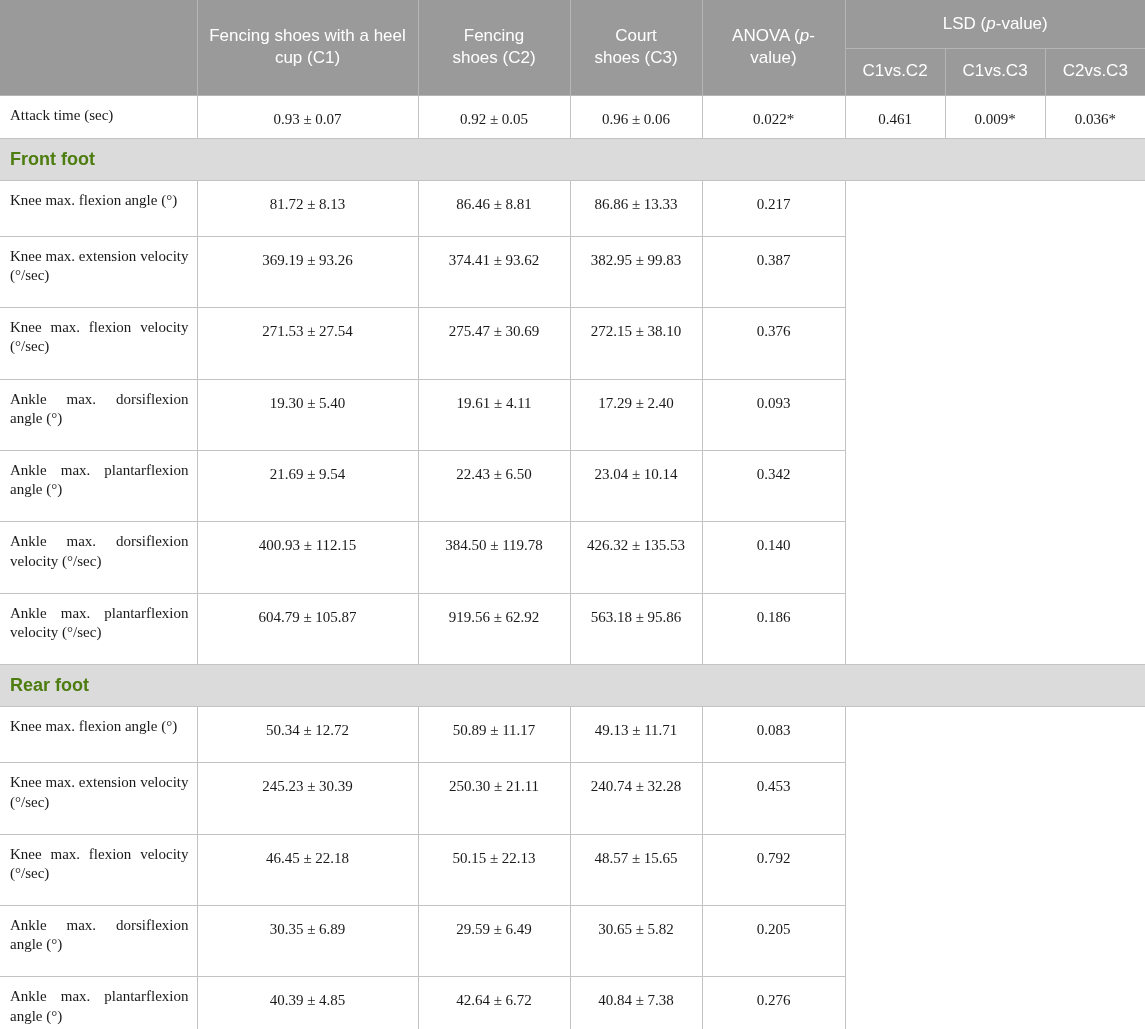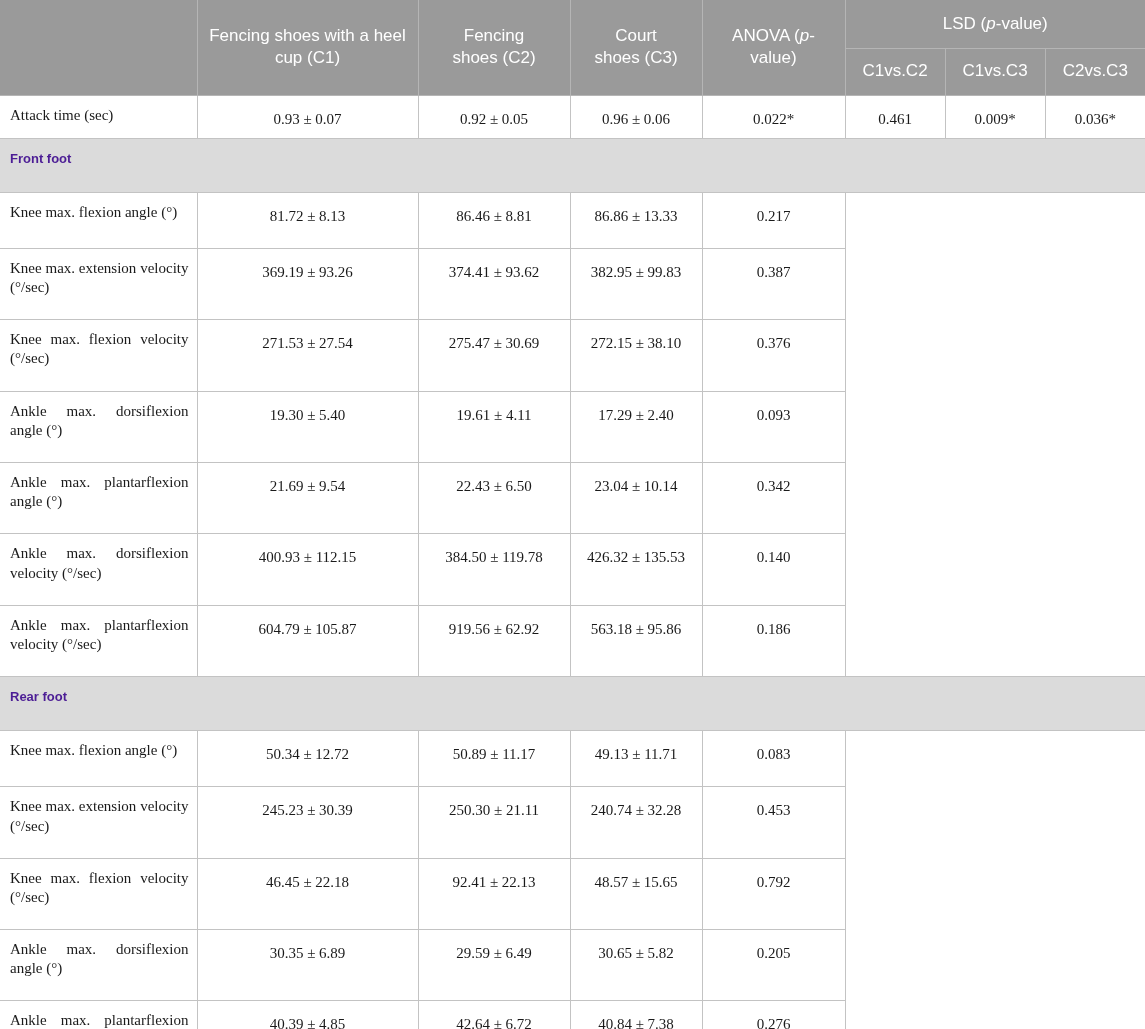--- a/index.html
+++ b/index.html
@@ -46,26 +46,26 @@
     background:#ffffff;
   }
   tbody td:first-child{border-left:0;}
   tbody td:last-child{border-right:0;margin-left:48px;}
   td.lbl{text-align:justify;padding:10px 8px 9px 10px;font-family:Liberation Serif, serif;}
   td.val{text-align:center;padding:14px 4px 9px;}
   td.band{
     background:var(--section-bg);
     font-family:"Liberation Sans","DejaVu Sans",sans-serif;
     font-weight:700;
-    font-size:13px;
+    font-size:18px;
     height:41px;
     vertical-align:middle;
-    padding:0 0 12px 10px;
+    padding:0 0 0 10px;
     border-left:0;border-right:0;
-    color:#4c1d95;
+    color:#4d7c0f;
   }
   td.lsdmerge{background:#ffffff;}
   tr.two td.lbl, tr.two td.val{padding-bottom:22px;}
   i{font-style:italic;}
 </style>
 </head>
 <body>
 
 <table>
   <colgroup>
@@ -171,21 +171,21 @@
       <tr class="two">
         <td class="lbl">Knee max. extension velocity (°/sec)</td>
         <td class="val">245.23 ± 30.39</td>
         <td class="val">250.30 ± 21.11</td>
         <td class="val">240.74 ± 32.28</td>
         <td class="val">0.453</td>
       </tr>
       <tr class="two">
         <td class="lbl">Knee max. flexion velocity (°/sec)</td>
         <td class="val">46.45 ± 22.18</td>
-        <td class="val">92.41 ± 22.13</td>
+        <td class="val">50.15 ± 22.13</td>
         <td class="val">48.57 ± 15.65</td>
         <td class="val">0.792</td>
       </tr>
       <tr class="two">
         <td class="lbl">Ankle max. dorsiflexion angle (°)</td>
         <td class="val">30.35 ± 6.89</td>
         <td class="val">29.59 ± 6.49</td>
         <td class="val">30.65 ± 5.82</td>
         <td class="val">0.205</td>
       </tr>

